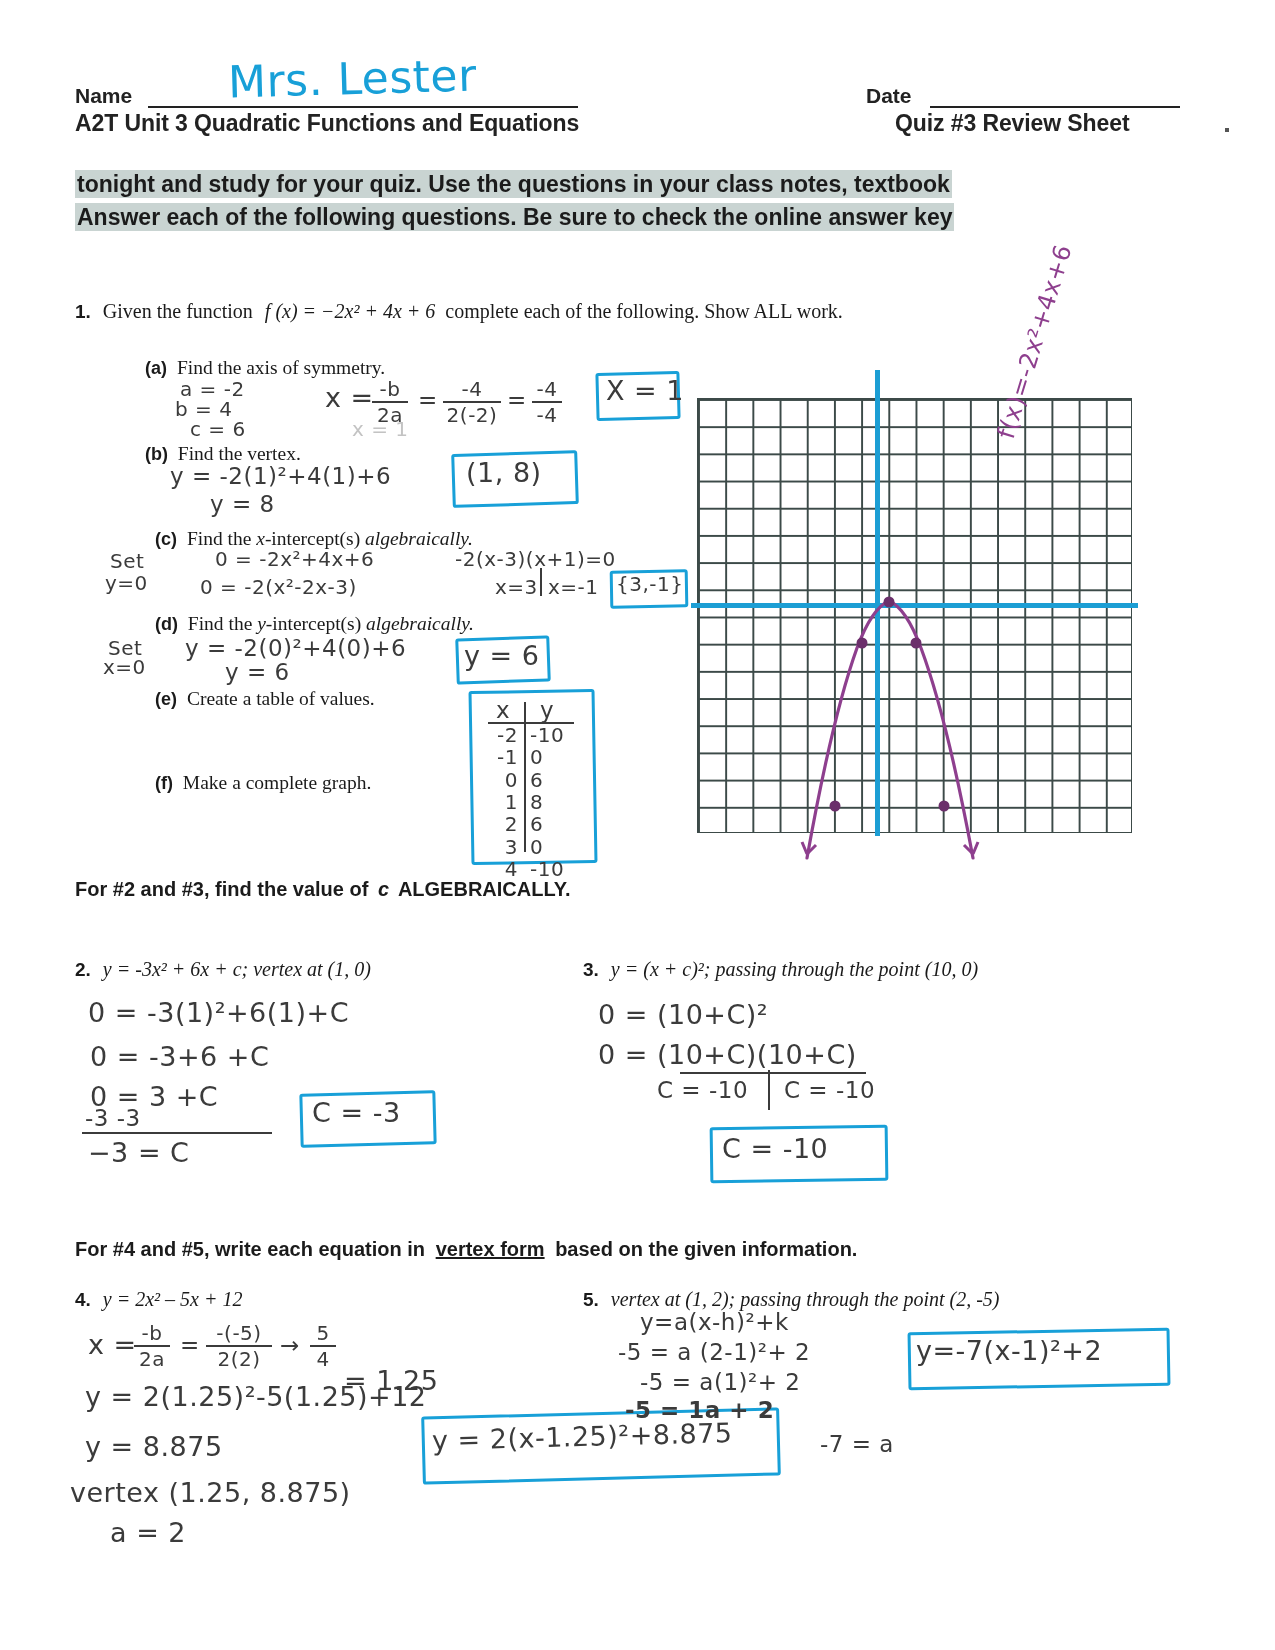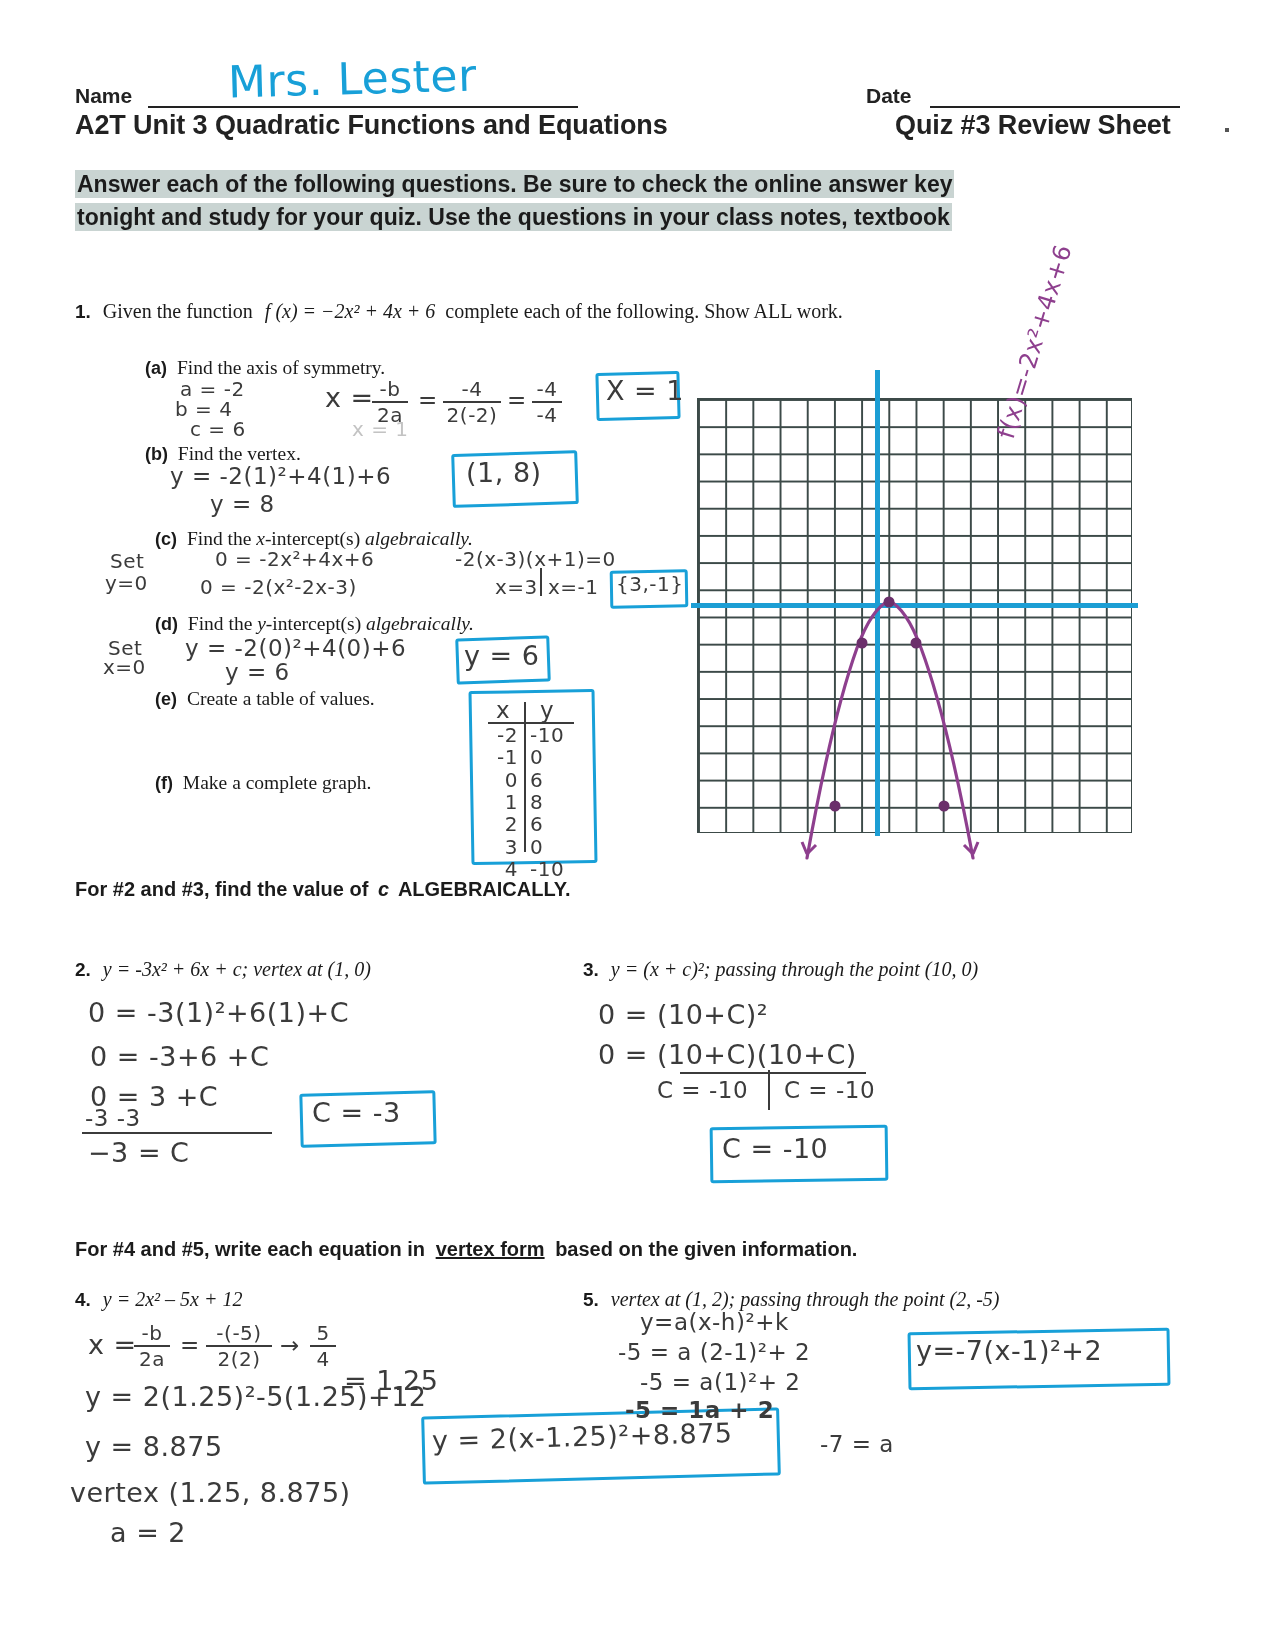--- a/index.html
+++ b/index.html
@@ -4,21 +4,21 @@
 <style>
   html,body{margin:0;padding:0;background:#fff;}
   body{width:1275px;height:1650px;position:relative;overflow:hidden;
        font-family:"Liberation Serif",serif;color:#1a1a1a;}
   .page{position:absolute;inset:0;}
   .abs{position:absolute;}
 
   
   .hdr-label{font-family:"Liberation Sans",sans-serif;font-weight:bold;font-size:21px;color:#222;}
   .rule{border-bottom:2.5px solid #222;}
-  .hdr-sub{font-family:"Liberation Sans",sans-serif;font-weight:bold;font-size:27px;color:#222;letter-spacing:-0.1px;}
+  .hdr-sub{font-family:"Liberation Sans",sans-serif;font-weight:bold;font-size:23px;color:#222;letter-spacing:-0.1px;}
 
   
   .instr{font-family:"Liberation Sans",sans-serif;font-weight:bold;font-size:23px;line-height:33px;color:#1b1b1b;}
   .instr span.hl{background:#c9d4d2;padding:1px 2px;box-decoration-break:clone;-webkit-box-decoration-break:clone;}
 
   
   .qnum{font-family:"Liberation Sans",sans-serif;font-weight:bold;font-size:19px;}
   .qtext{font-family:"Liberation Serif",serif;font-size:20px;}
   .it{font-style:italic;}
   .sub-lbl{font-family:"Liberation Serif",serif;font-size:19.5px;}
@@ -62,22 +62,22 @@
 
   <div class="abs hdr-label" style="left:866px;top:84px;">Date</div>
   <div class="abs rule" style="left:930px;top:80px;width:250px;height:26px;"></div>
   <div class="abs hw ink" style="left:945px;top:62px;font-size:30px;"></div>
 
   <div class="abs hdr-sub" style="left:75px;top:110px;">A2T Unit 3 Quadratic Functions and Equations</div>
   <div class="abs hdr-sub" style="left:895px;top:110px;">Quiz #3 Review Sheet</div>
   <div class="abs" style="left:1225px;top:128px;width:4px;height:4px;background:#555;"></div>
 
   <div class="abs instr" style="left:75px;top:168px;width:1120px;">
+    <div><span class="hl">tonight and study for your quiz.  Use the questions in your class notes, textbook</span></div>
     <div><span class="hl">Answer each of the following questions.  Be sure to check the online answer key</span></div>
-    <div><span class="hl">tonight and study for your quiz.  Use the questions in your class notes, textbook</span></div>
   </div>
 
   <div class="abs" style="left:75px;top:300px;">
     <span class="qnum">1.</span>
     <span class="qtext" style="margin-left:8px;">Given the function</span>
     <span class="qtext it" style="margin-left:8px;">f (x) = −2x² + 4x + 6</span>
     <span class="qtext" style="margin-left:6px;">complete each of the following.  Show ALL work.</span>
   </div>
 
   <div class="abs sub-lbl" style="left:145px;top:357px;">

